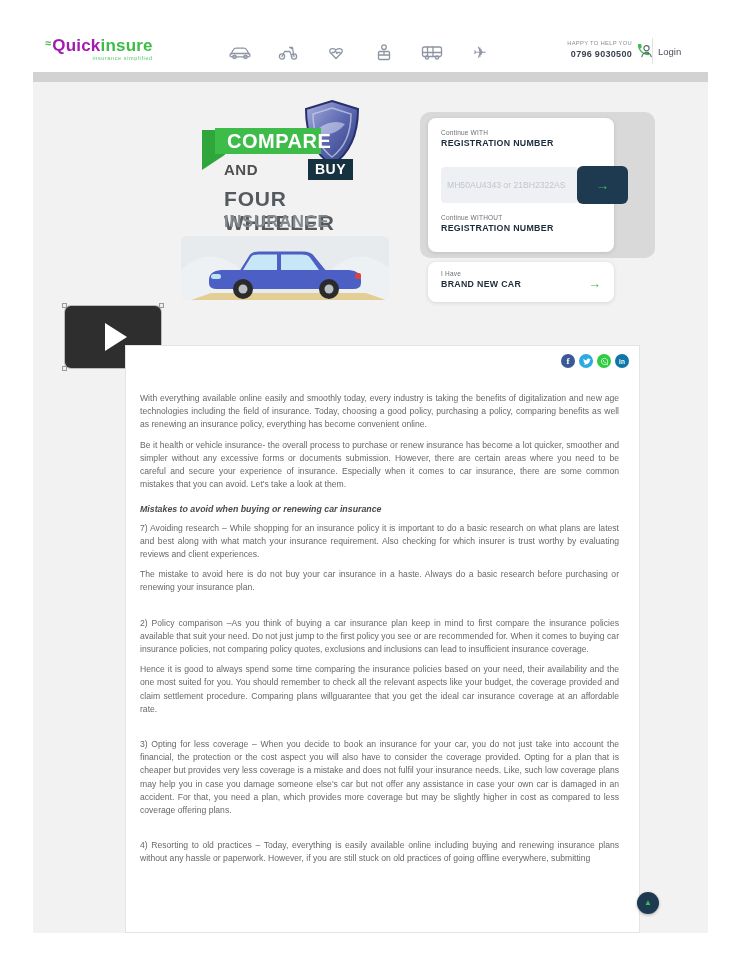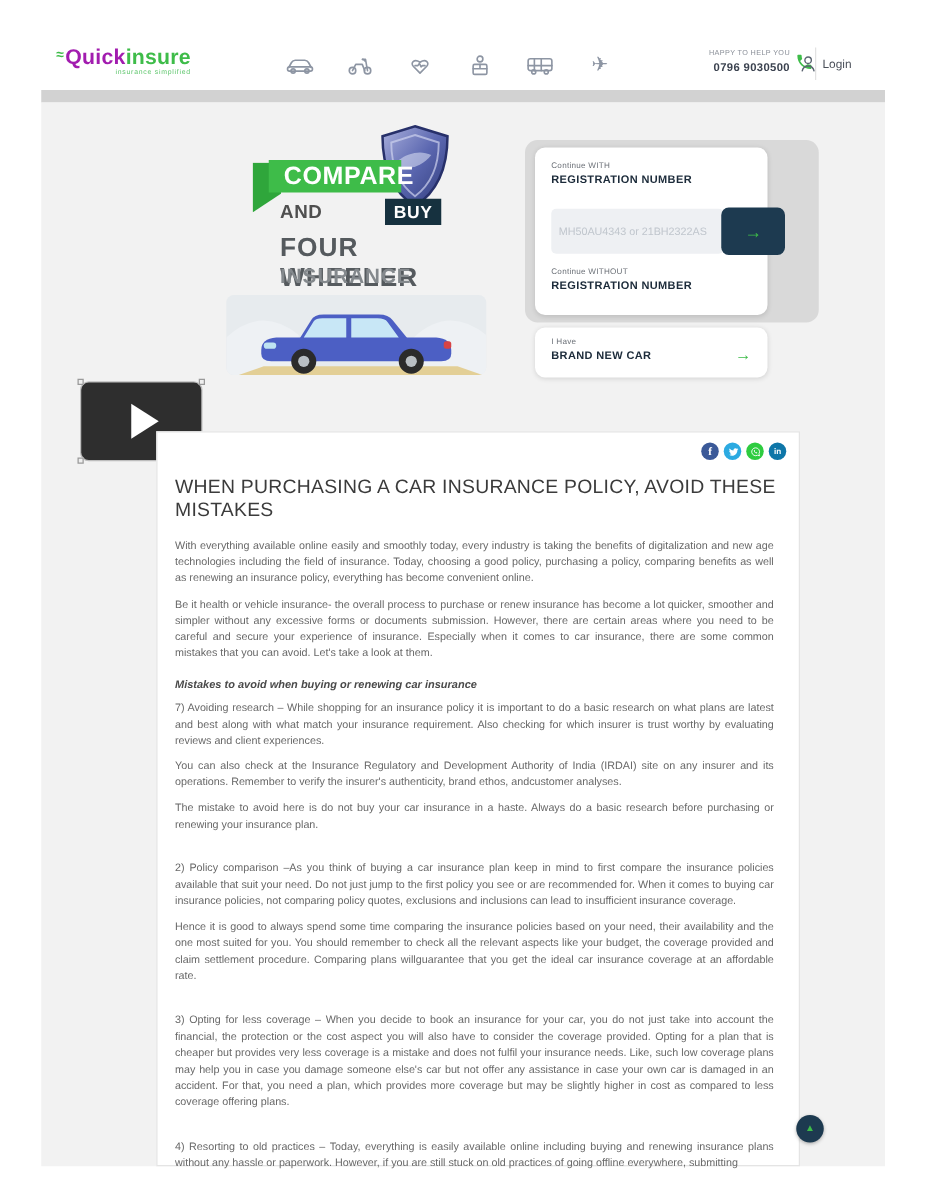--- a/index.html
+++ b/index.html
@@ -258,27 +258,25 @@
         <svg width="9" height="9" viewBox="0 0 20 20">
             <path fill="none" stroke="#ffffff" stroke-width="1.6" d="M10 2.8a7 7 0 0 1 6 10.6L17 17l-3.7-1A7 7 0 1 1 10 2.8z"></path>
             <path fill="#ffffff" d="M7.5 6.5c.4-.1.7 0 .9.4l.6 1.2c.1.3 0 .5-.2.7l-.4.4c.3.7 1 1.4 1.8 1.8l.5-.4c.2-.2.4-.3.7-.1l1.2.6c.4.2.5.5.3.9-.3.6-1 .9-1.7.8-2-.4-3.8-2.2-4.3-4.2-.2-.7.1-1.5.6-2.1z"></path>
           </svg>
       </div>
       <div class="soc soc-li">
           <span>in</span>
         </div>
     </div>
     <div class="art-inner">
-      <h1 class="art-title">WHEN PURCHASING A CAR INSURANCE POLICY, AVOID THESE MISTAKES</h1>
       <div class="art-body">
         <p>With everything available online easily and smoothly today, every industry is taking the benefits of digitalization and new age technologies including the field of insurance. Today, choosing a good policy, purchasing a policy, comparing benefits as well as renewing an insurance policy, everything has become convenient online.</p>
         <p>Be it health or vehicle insurance- the overall process to purchase or renew insurance has become a lot quicker, smoother and simpler without any excessive forms or documents submission. However, there are certain areas where you need to be careful and secure your experience of insurance. Especially when it comes to car insurance, there are some common mistakes that you can avoid. Let's take a look at them.</p>
         <div class="art-sub">Mistakes to avoid when buying or renewing car insurance</div>
         <p>7) Avoiding research – While shopping for an insurance policy it is important to do a basic research on what plans are latest and best along with what match your insurance requirement. Also checking for which insurer is trust worthy by evaluating reviews and client experiences.</p>
-        <p>You can also check at the Insurance Regulatory and Development Authority of India (IRDAI) site on any insurer and its operations. Remember to verify the insurer's authenticity, brand ethos, andcustomer analyses.</p>
         <p>The mistake to avoid here is do not buy your car insurance in a haste. Always do a basic research before purchasing or renewing your insurance plan.</p>
         <p class="gap-big">2) Policy comparison –As you think of buying a car insurance plan keep in mind to first compare the insurance policies available that suit your need. Do not just jump to the first policy you see or are recommended for. When it comes to buying car insurance policies, not comparing policy quotes, exclusions and inclusions can lead to insufficient insurance coverage.</p>
         <p>Hence it is good to always spend some time comparing the insurance policies based on your need, their availability and the one most suited for you. You should remember to check all the relevant aspects like your budget, the coverage provided and claim settlement procedure. Comparing plans willguarantee that you get the ideal car insurance coverage at an affordable rate.</p>
         <p class="gap-big">3) Opting for less coverage – When you decide to book an insurance for your car, you do not just take into account the financial, the protection or the cost aspect you will also have to consider the coverage provided. Opting for a plan that is cheaper but provides very less coverage is a mistake and does not fulfil your insurance needs. Like, such low coverage plans may help you in case you damage someone else's car but not offer any assistance in case your own car is damaged in an accident. For that, you need a plan, which provides more coverage but may be slightly higher in cost as compared to less coverage offering plans.</p>
         <p class="gap-big">4) Resorting to old practices – Today, everything is easily available online including buying and renewing insurance plans without any hassle or paperwork. However, if you are still stuck on old practices of going offline everywhere, submitting</p>
       </div>
     </div>
   </div>
 
   <div class="abs scrolltop">

